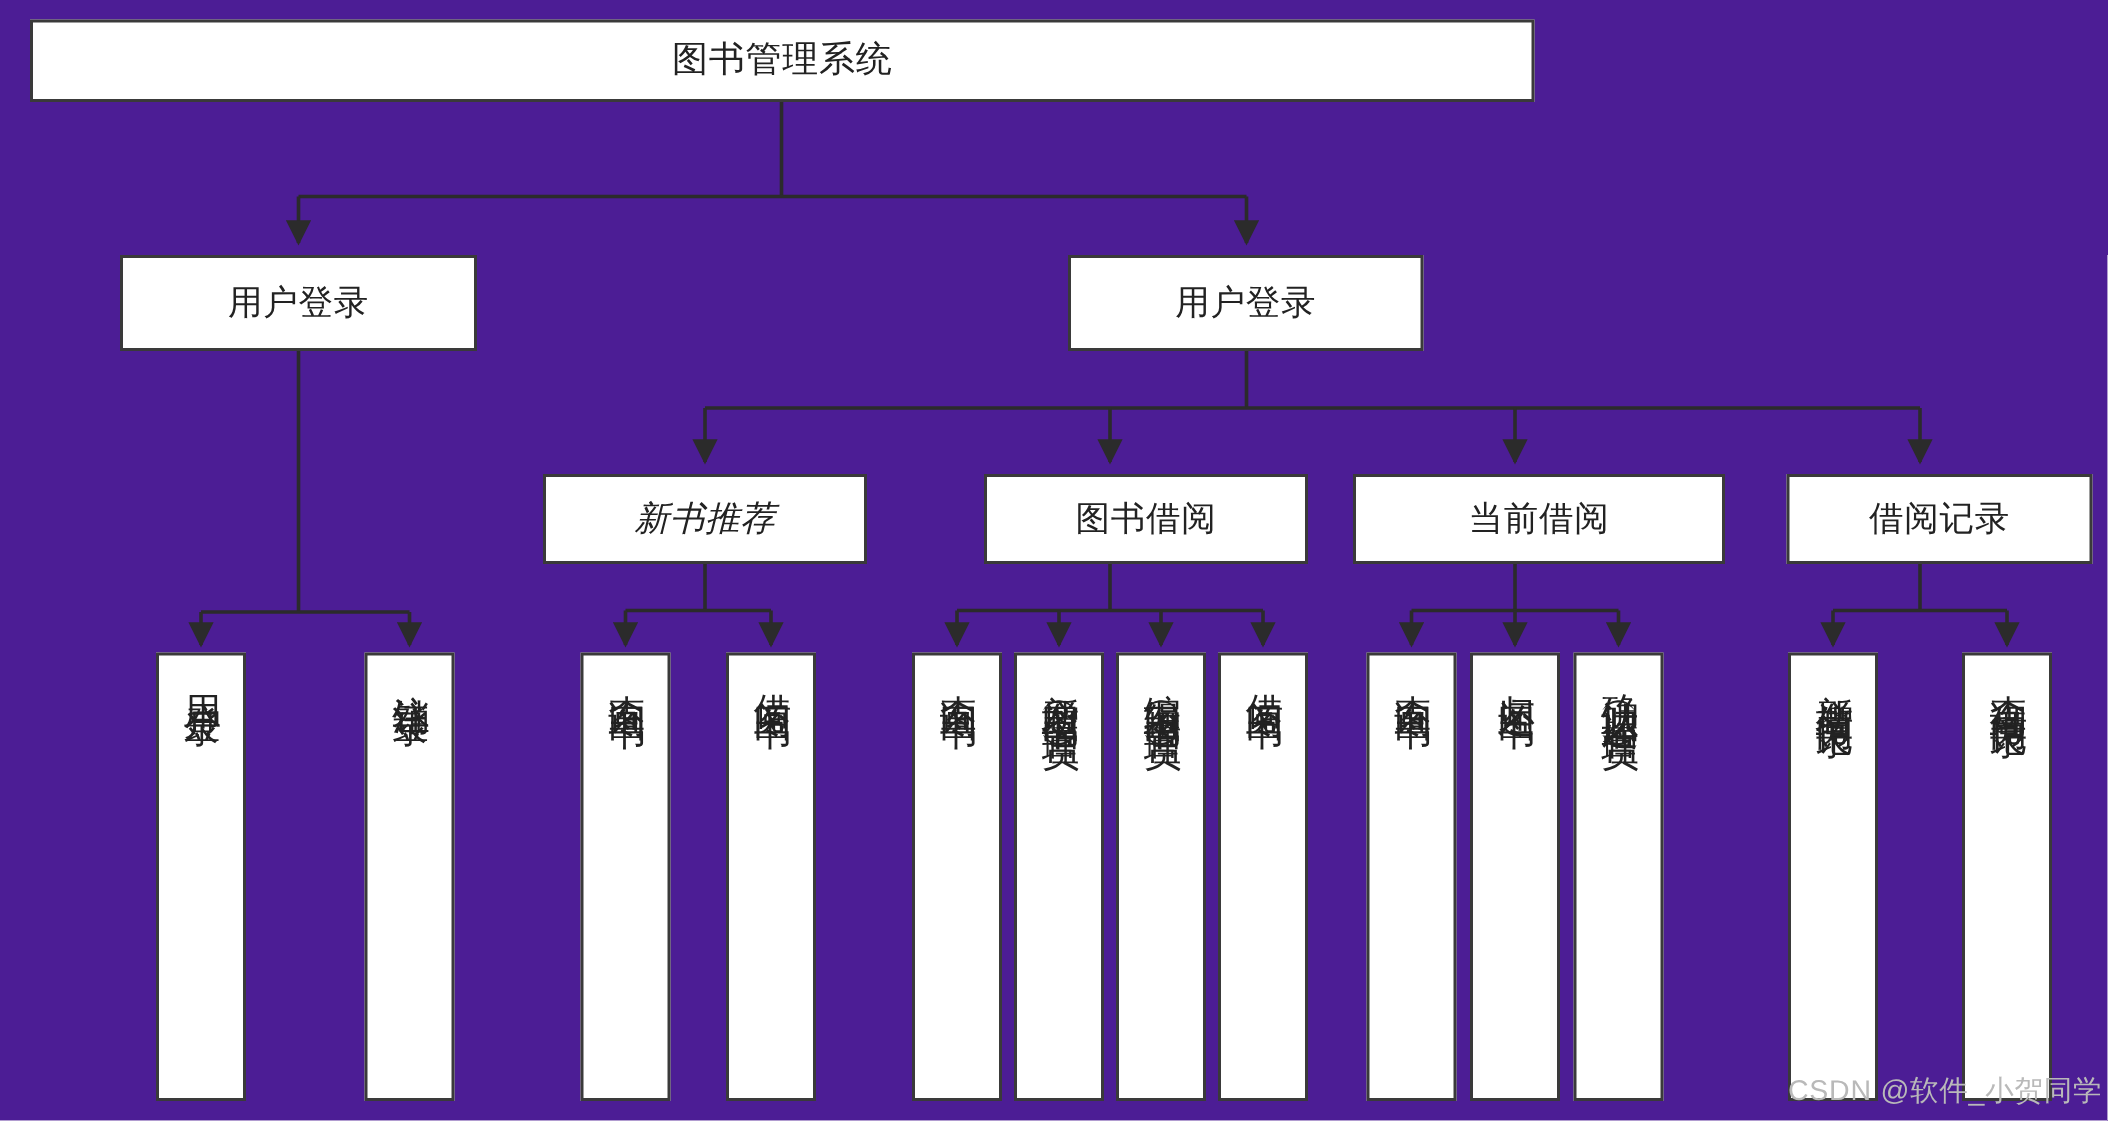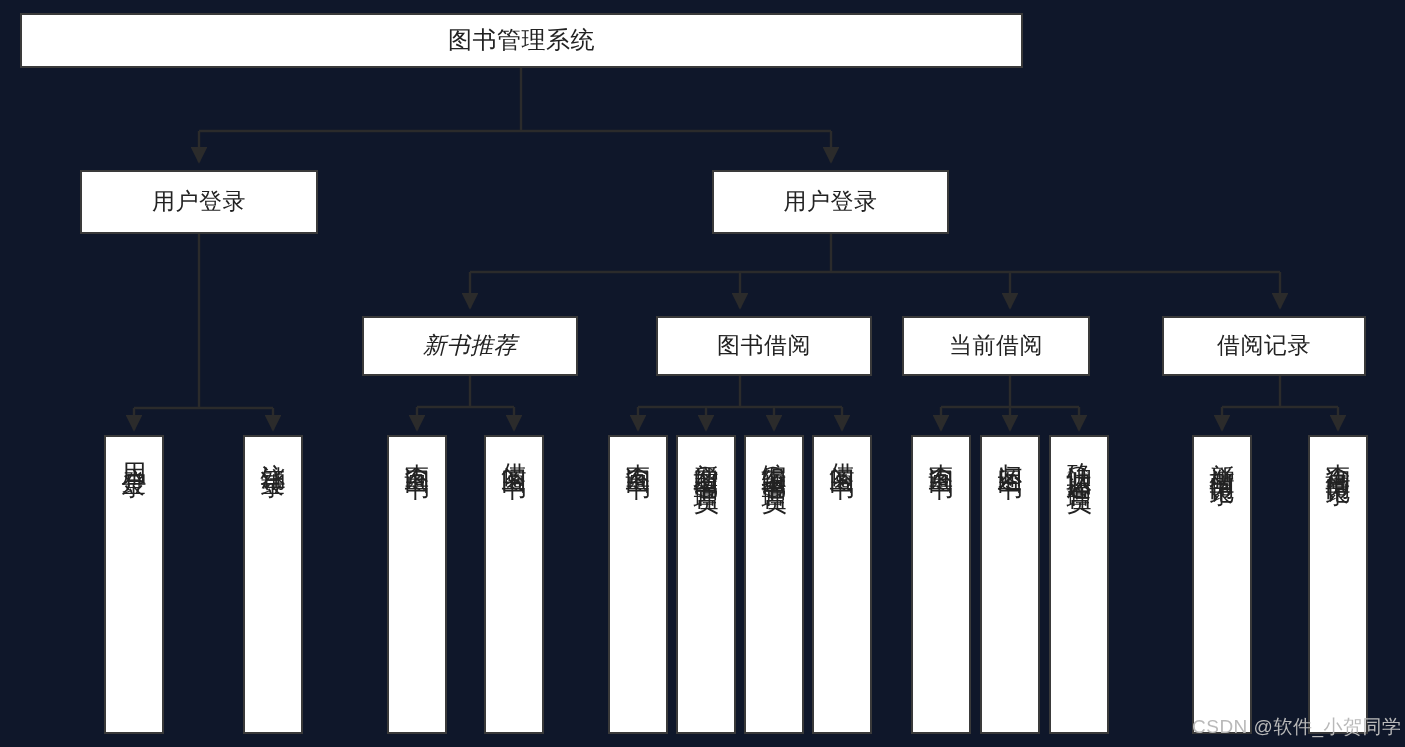--- a/index.html
+++ b/index.html
@@ -8,21 +8,21 @@
     padding: 0;
     background: #ffffff;
   }
   body {
     font-family: "Liberation Sans", "DejaVu Sans", sans-serif;
   }
   #diagram-root {
     position: relative;
     width: 1405px;
     height: 747px;
-    background: #0f172a;
+    background: #4c1d95;
     overflow: hidden;
   }
   svg.edges {
     position: absolute;
     left: 0;
     top: 0;
     width: 1405px;
     height: 747px;
     pointer-events: none;
   }
@@ -136,25 +136,25 @@
   </div>
 
   <div class="node horiz" id="node-newbook" style="left:362px; top:316px; width:216px; height:60px;font-style:italic;">
     <span class="label">新书推荐</span>
   </div>
 
   <div class="node horiz" id="node-borrow" style="left:656px; top:316px; width:216px; height:60px;">
     <span class="label">图书借阅</span>
   </div>
 
-  <div class="node horiz" id="node-current" style="left:902px; top:316px; width:188px; height:60px;">
+  <div class="node horiz" id="node-current" style="left:902px; top:316px; width:248px; height:60px;">
     <span class="label">当前借阅</span>
   </div>
 
-  <div class="node horiz" id="node-record" style="left:1162px; top:316px; width:204px; height:60px;">
+  <div class="node horiz" id="node-record" style="left:1191px; top:316px; width:204px; height:60px;">
     <span class="label">借阅记录</span>
   </div>
 
   <div class="node vert" style="left:104px; top:435px; width:60px; height:299px;">
     <span class="label">用户登录</span>
   </div>
 
   <div class="node vert" style="left:243px; top:435px; width:60px; height:299px;">
     <span class="label">注销登录</span>
   </div>

